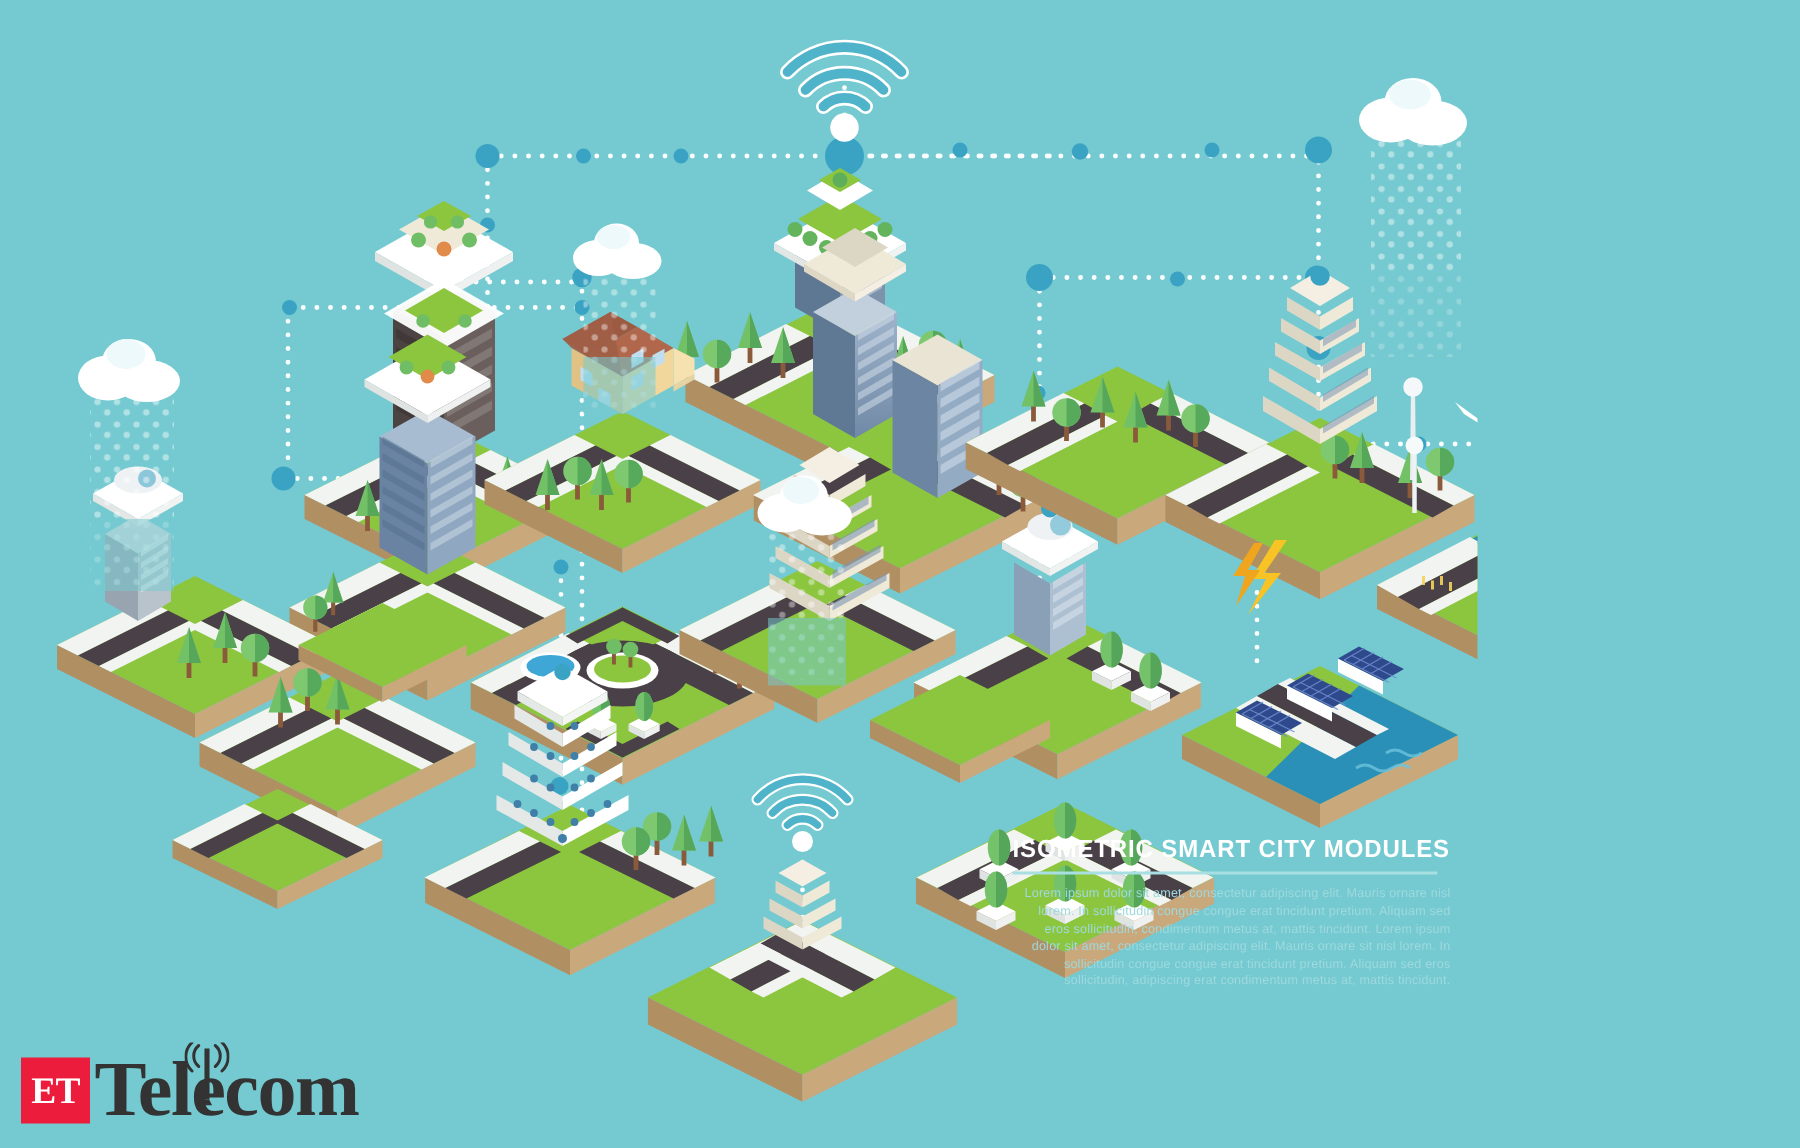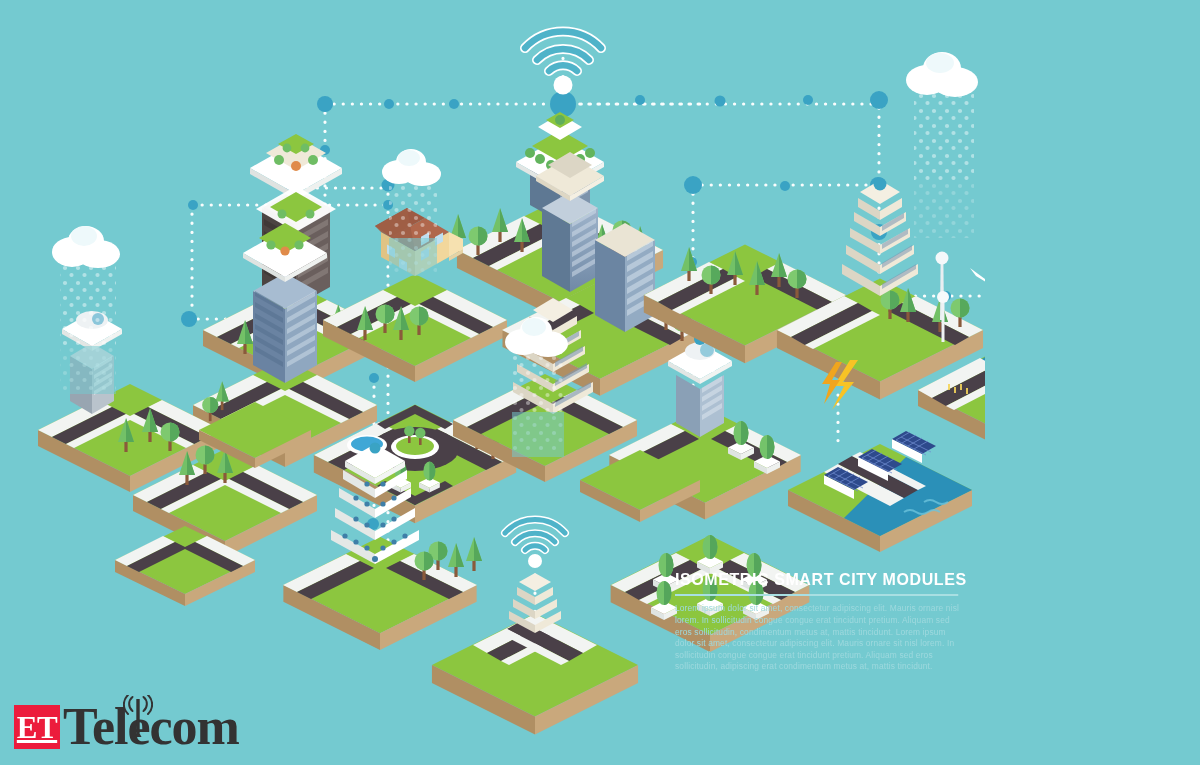--- a/index.html
+++ b/index.html
@@ -17,31 +17,31 @@
   .caption h1{
     margin:0 0 4px 0;padding:0 0 5px 0;
     font-size:16.5px;font-weight:bold;letter-spacing:.6px;
     color:#ffffff;
     font-family:"Liberation Sans","DejaVu Sans",sans-serif;
     border-bottom:2.5px solid #a8dfe2;
     transform:scaleX(.97);transform-origin:left bottom;
     white-space:nowrap;
   }
   .caption p{
-    margin:7px 0 4px 0;font-size:8.4px;line-height:11.6px;
-    color:#9ed9de;letter-spacing:.15px;
+    margin:7px 0 17px 0;font-size:8.4px;line-height:11.6px;
+    color:#9ed9de;letter-spacing:.15px;text-align:right;
   }
 
   
   .logo{position:absolute;left:14px;bottom:10px;display:flex;align-items:center;height:56px;}
   .logo .et{
     width:46px;height:44px;background:#ec1c3c;color:#fff;
     display:flex;align-items:center;justify-content:center;
     font-family:"Liberation Serif","DejaVu Serif",serif;
-    font-weight:bold;font-size:31px;letter-spacing:-.5px;line-height:1;text-decoration:underline;
+    font-weight:bold;font-size:25px;letter-spacing:-.5px;line-height:1;
   }
   .logo .word{
     position:relative;margin-left:3px;
     font-family:"Liberation Serif","DejaVu Serif",serif;
     font-weight:bold;font-size:52px;color:#333333;line-height:1;
     letter-spacing:-1px;
   }
 </style>
 </head>
 <body style="background: rgb(116, 202, 208);">

